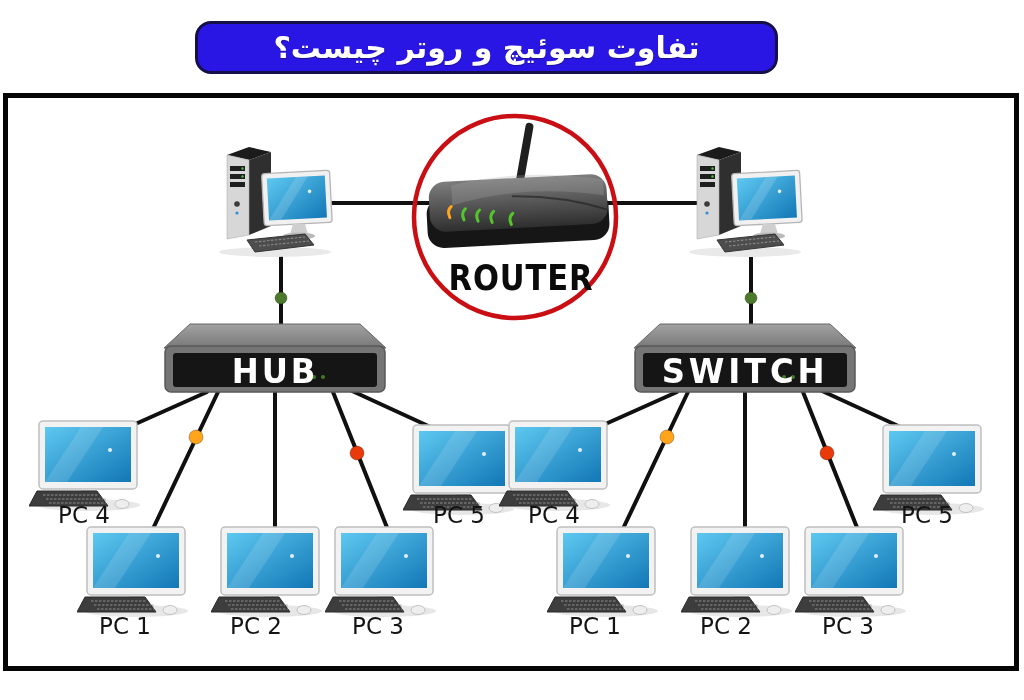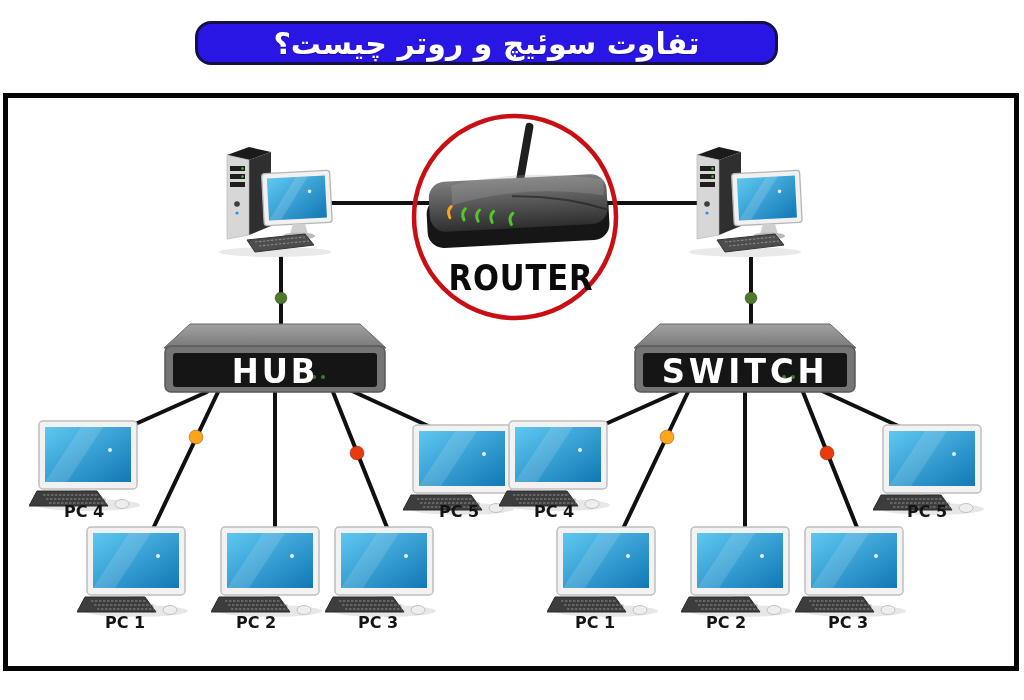--- a/index.html
+++ b/index.html
@@ -1,39 +1,39 @@
 <!DOCTYPE html>
 <html lang="fa"><head>
 <meta charset="utf-8">
 <style>
   html,body{margin:0;padding:0;background:#ffffff;}
   .canvas{
     position:relative;width:1024px;height:700px;background:#ffffff;
     overflow:hidden;font-family:"DejaVu Sans","Liberation Sans",sans-serif;
   }
   .banner{
-    position:absolute;left:195px;top:21px;width:583px;height:44px;
+    position:absolute;left:195px;top:21px;width:583px;height:53px;
     box-sizing:border-box;border:3px solid #16104a;border-radius:16px;
     background:#2a16e4;display:flex;align-items:center;justify-content:center;
     z-index:6;
   }
   .banner-text{
     color:#ffffff;font-size:30px;font-weight:bold;direction:rtl;
     letter-spacing:0.5px;text-shadow:0 1px 1px rgba(0,0,0,0.35);
     white-space:nowrap;
   }
   .frame{
     position:absolute;left:3px;top:93px;width:1016px;height:578px;
     box-sizing:border-box;border:5px solid #050505;background:#ffffff;z-index:1;
   }
   svg.net{position:absolute;left:0;top:0;width:1024px;height:700px;z-index:2;}
   .wire{stroke-width:4;stroke-linecap:round;}
   .dot{stroke:rgba(0,0,0,0.28);stroke-width:1;}
   .label{position:absolute;z-index:4;transform:translateX(-50%);white-space:nowrap;}
-  .pc-label{font-size:16px;font-weight:bold;color:#141414;}
+  .pc-label{font-size:23px;font-weight:normal;color:#141414;}
   .box-label{font-size:34px;font-weight:bold;color:#ffffff;letter-spacing:3px;
     transform:translateX(-50%) scaleX(0.95);}
   .router-label{font-size:36px;font-weight:bold;color:#0b0b0b;letter-spacing:1px;
     transform:translateX(-50%) scaleX(0.85);}
 </style>
 </head>
 <body>
 
 <div class="canvas">
 

